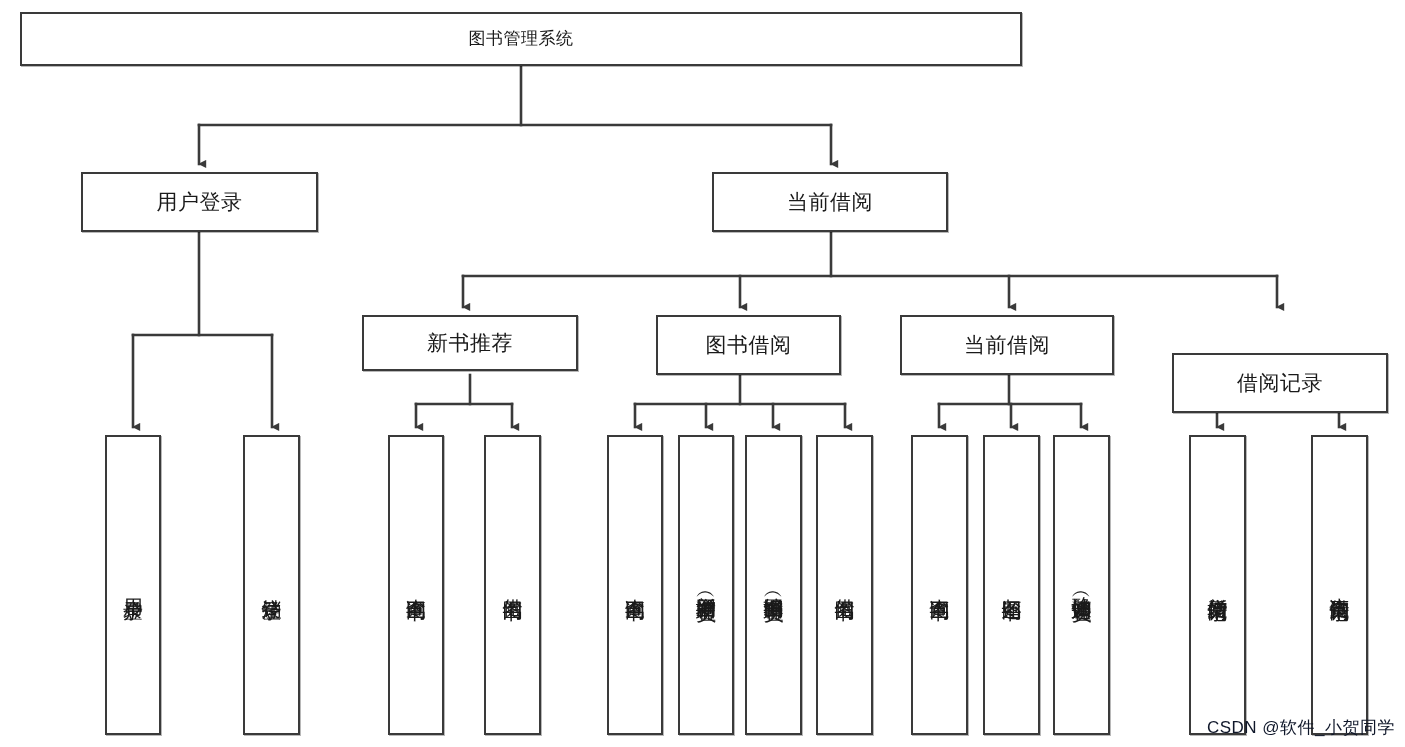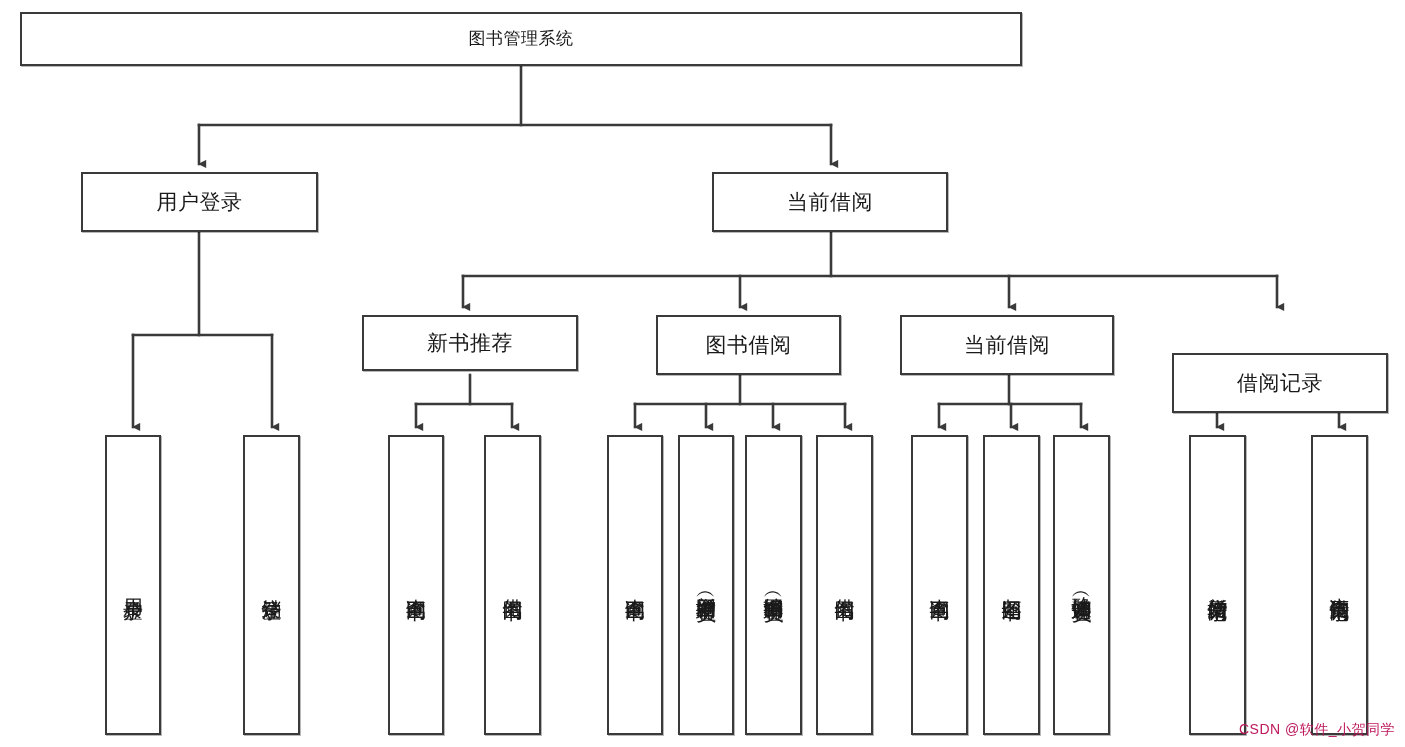--- a/index.html
+++ b/index.html
@@ -51,22 +51,22 @@
     font-size: 20px;
     line-height: 1.45;
     letter-spacing: 1px;
     padding: 4px 0;
     white-space: nowrap;
   }
   .watermark {
     position: absolute;
     right: 10px;
     bottom: 8px;
-    font-size: 14px;
-    color: #be185d;
+    font-size: 17px;
+    color: #0f172a;
     letter-spacing: 0.5px;
     white-space: nowrap;
   }
 </style>
 </head>
 <body>
 
 <div id="canvas">
 
   <svg id="edges" viewBox="0 0 1405 747" xmlns="http://www.w3.org/2000/svg">

